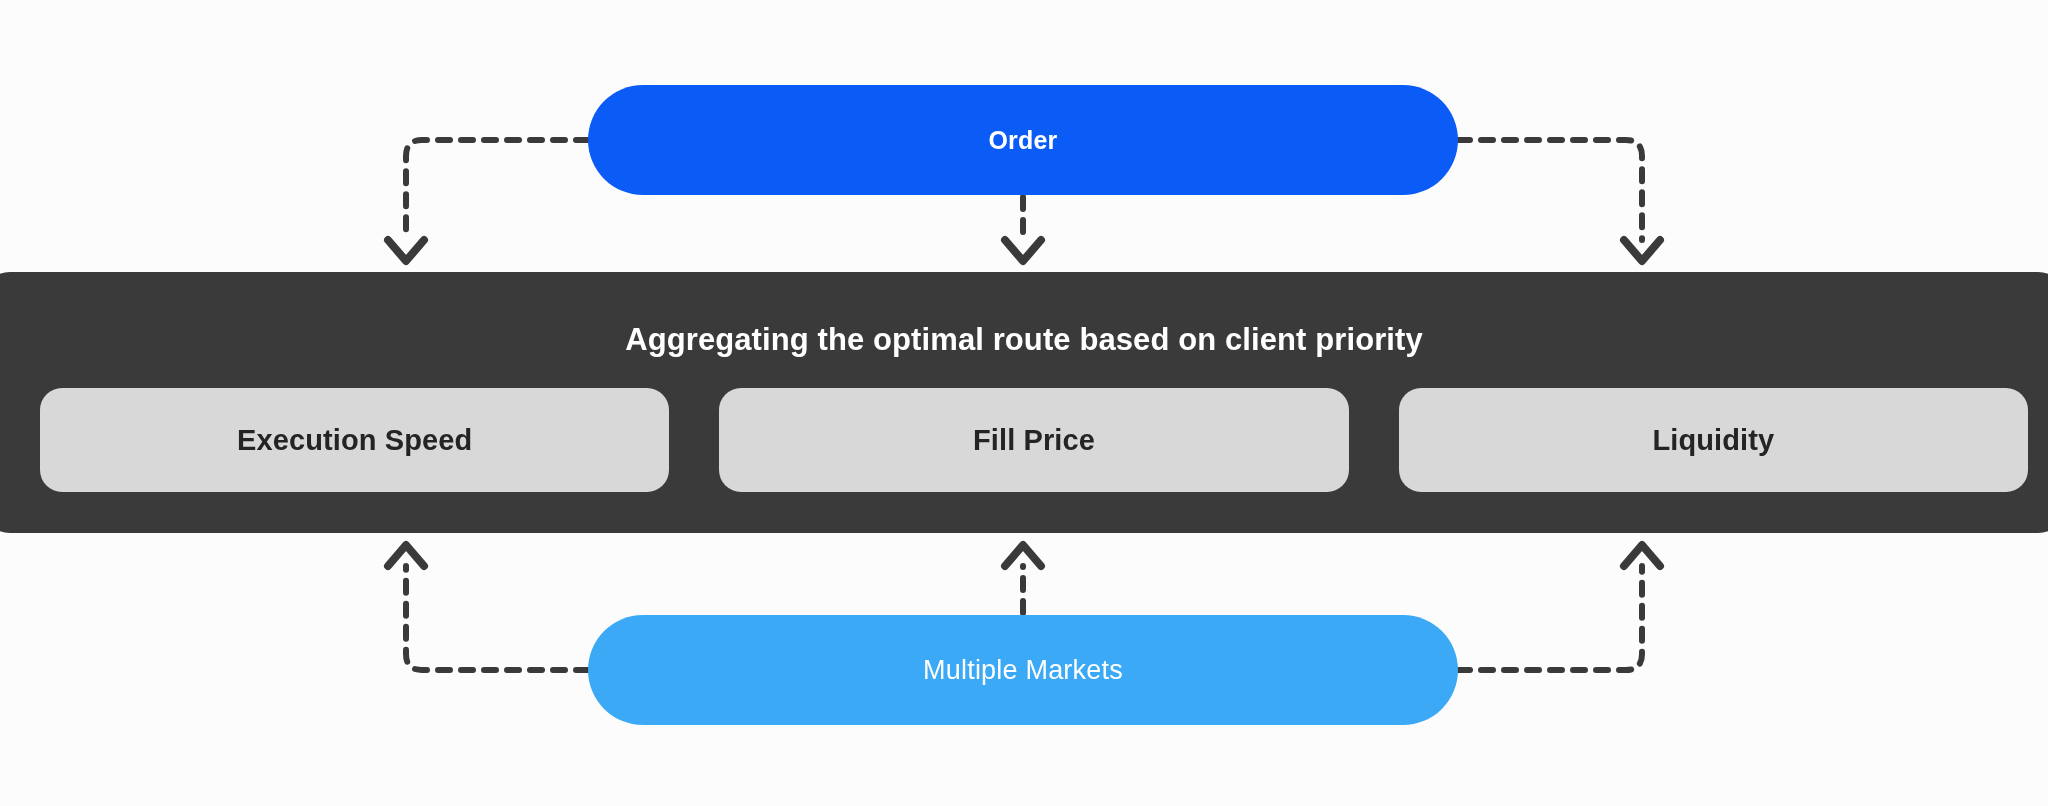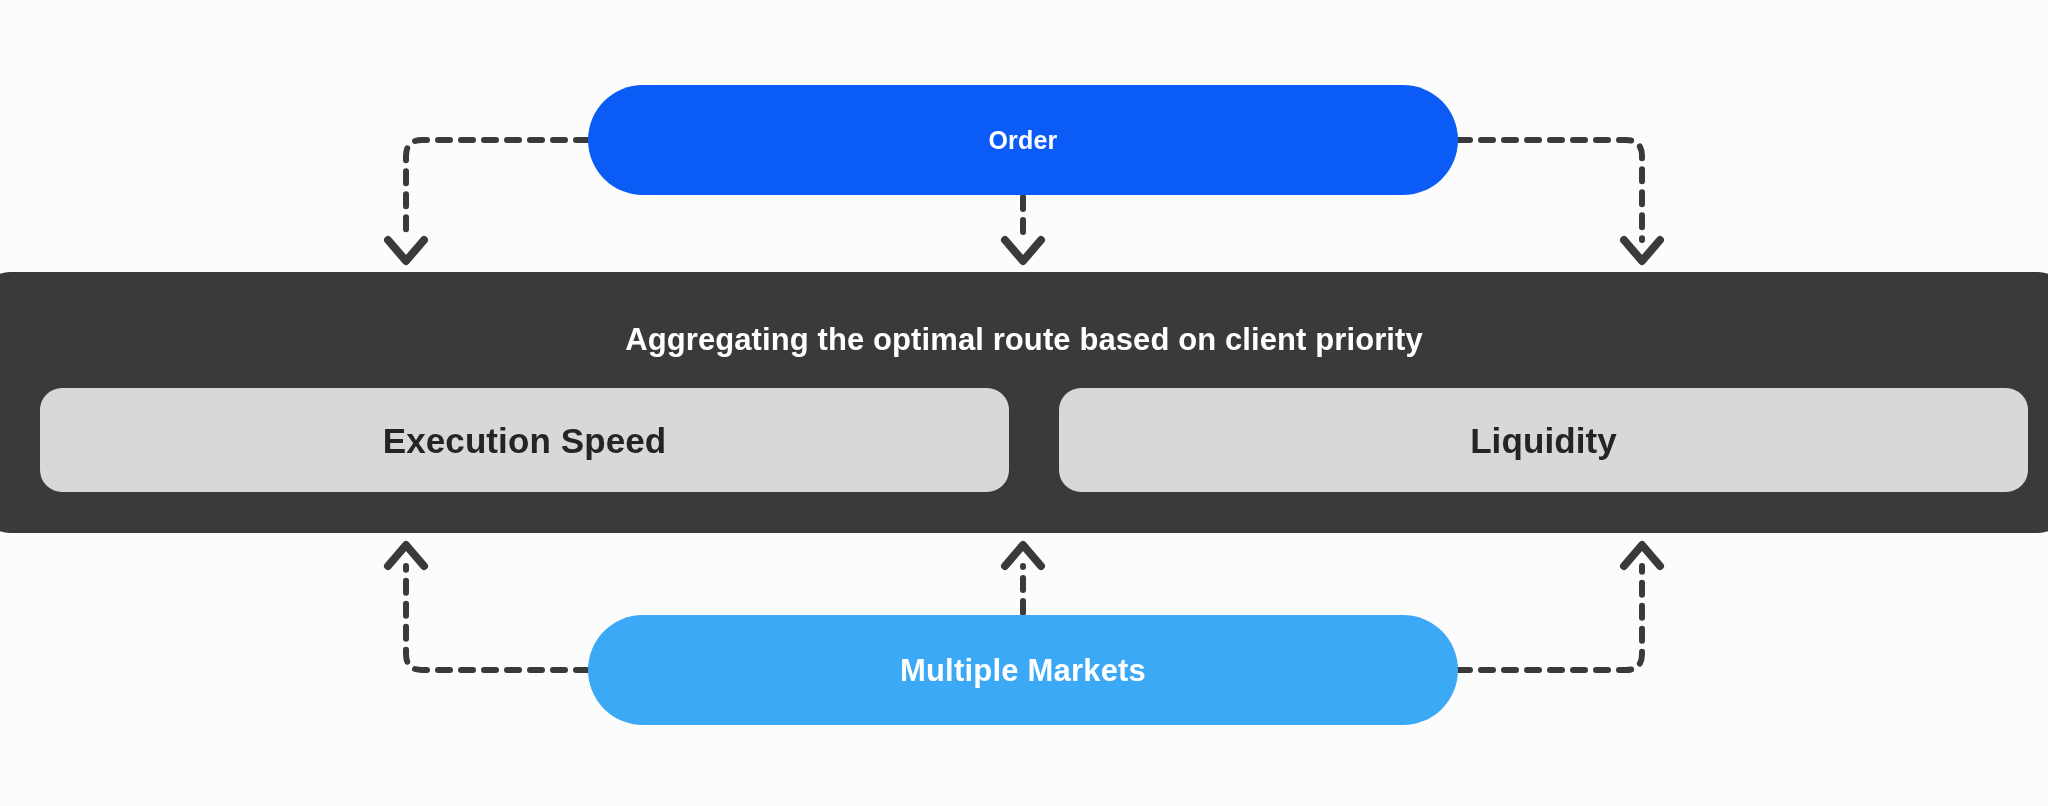--- a/index.html
+++ b/index.html
@@ -61,22 +61,22 @@
     height: 110px;
     border-radius: 56px;
     background: #3ba9f5;
     display: flex;
     align-items: center;
     justify-content: center;
     z-index: 3;
   }
   .node-bottom .node-label {
     color: #ffffff;
-    font-size: 31px;
-    font-weight: bold;
+    font-size: 27px;
+    font-weight: normal;
     letter-spacing: 0.2px;
     line-height: 1;
   }
 
   
   .panel {
     position: absolute;
     left: -20px;
     top: 272px;
     width: 2088px;
@@ -114,21 +114,21 @@
     border-radius: 22px;
     display: flex;
     align-items: center;
     justify-content: center;
   }
   .criteria-pill:last-child {
     margin-right: 0;
   }
   .criteria-pill .pill-label {
     color: #242424;
-    font-size: 35px;
+    font-size: 29px;
     font-weight: bold;
     line-height: 1;
     letter-spacing: 0.1px;
   }
 </style>
 </head>
 <body>
 
 <div id="stage">
 
@@ -164,20 +164,23 @@
   </div>
 
   <div class="panel">
     <div class="panel-title">Aggregating the optimal route based on client priority</div>
 
     <div class="criteria-row">
       <div class="criteria-pill">
         <span class="pill-label">Execution Speed</span>
       </div>
       <div class="criteria-pill">
+        <span class="pill-label">Fill Price</span>
+      </div>
+      <div class="criteria-pill">
         <span class="pill-label">Liquidity</span>
       </div>
     </div>
   </div>
 
   <div class="node-bottom">
     <span class="node-label">Multiple Markets</span>
   </div>
 
 </div>

